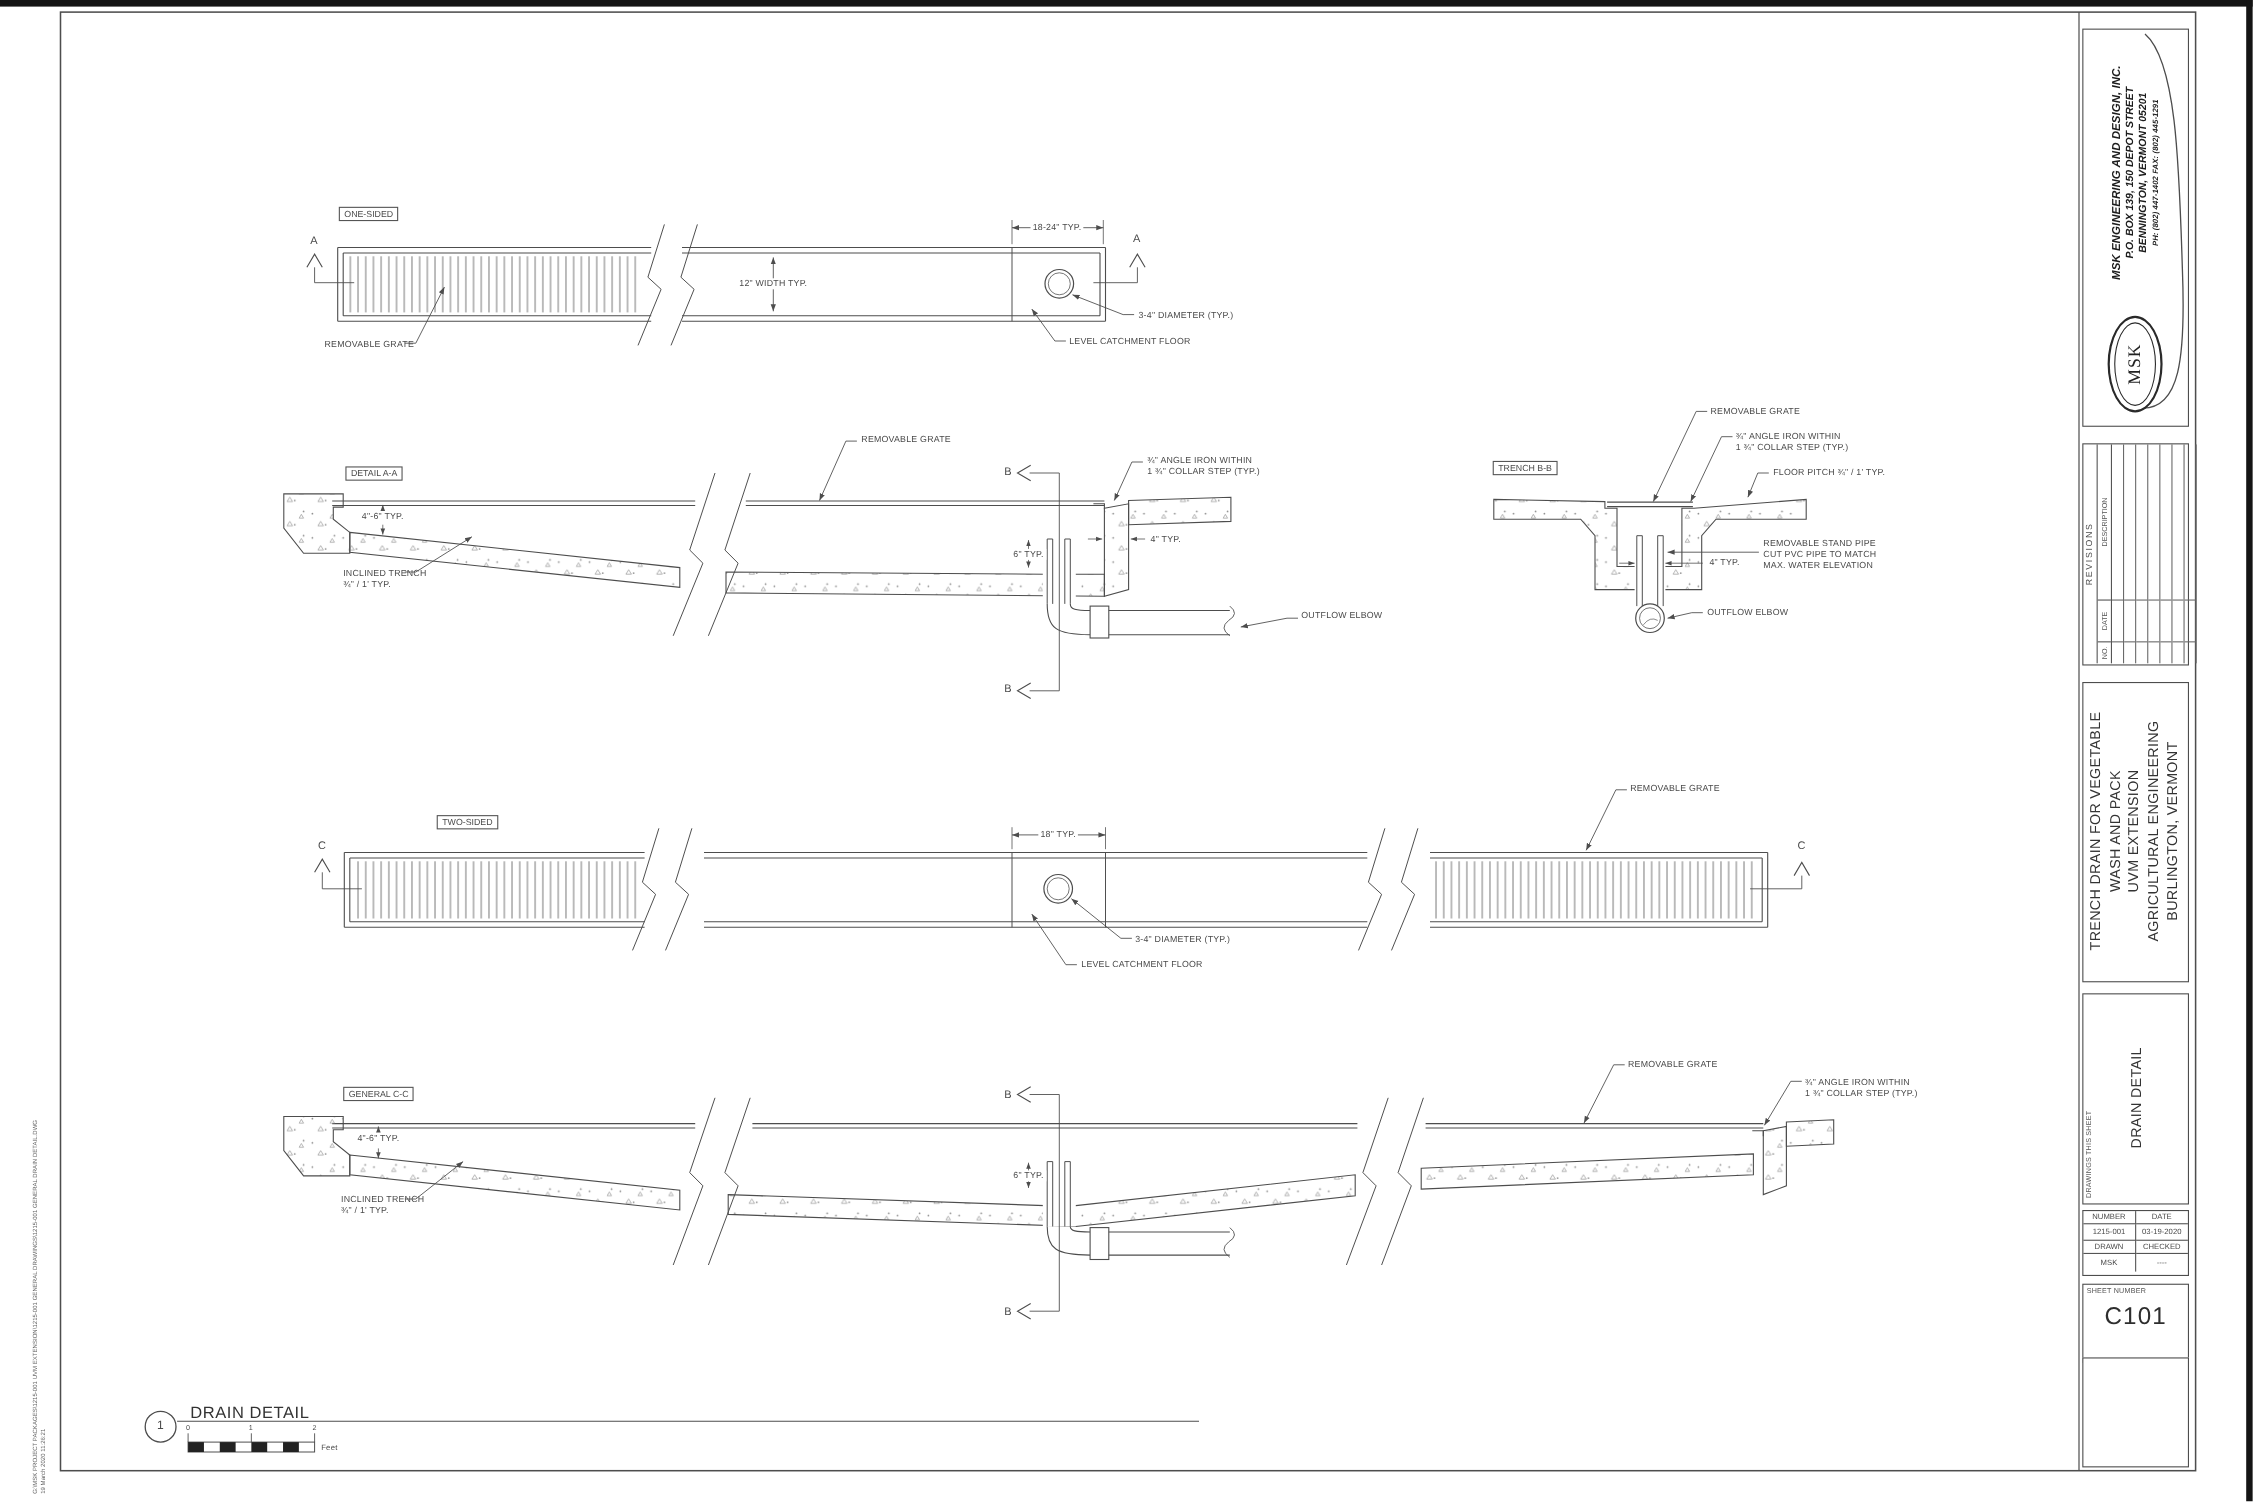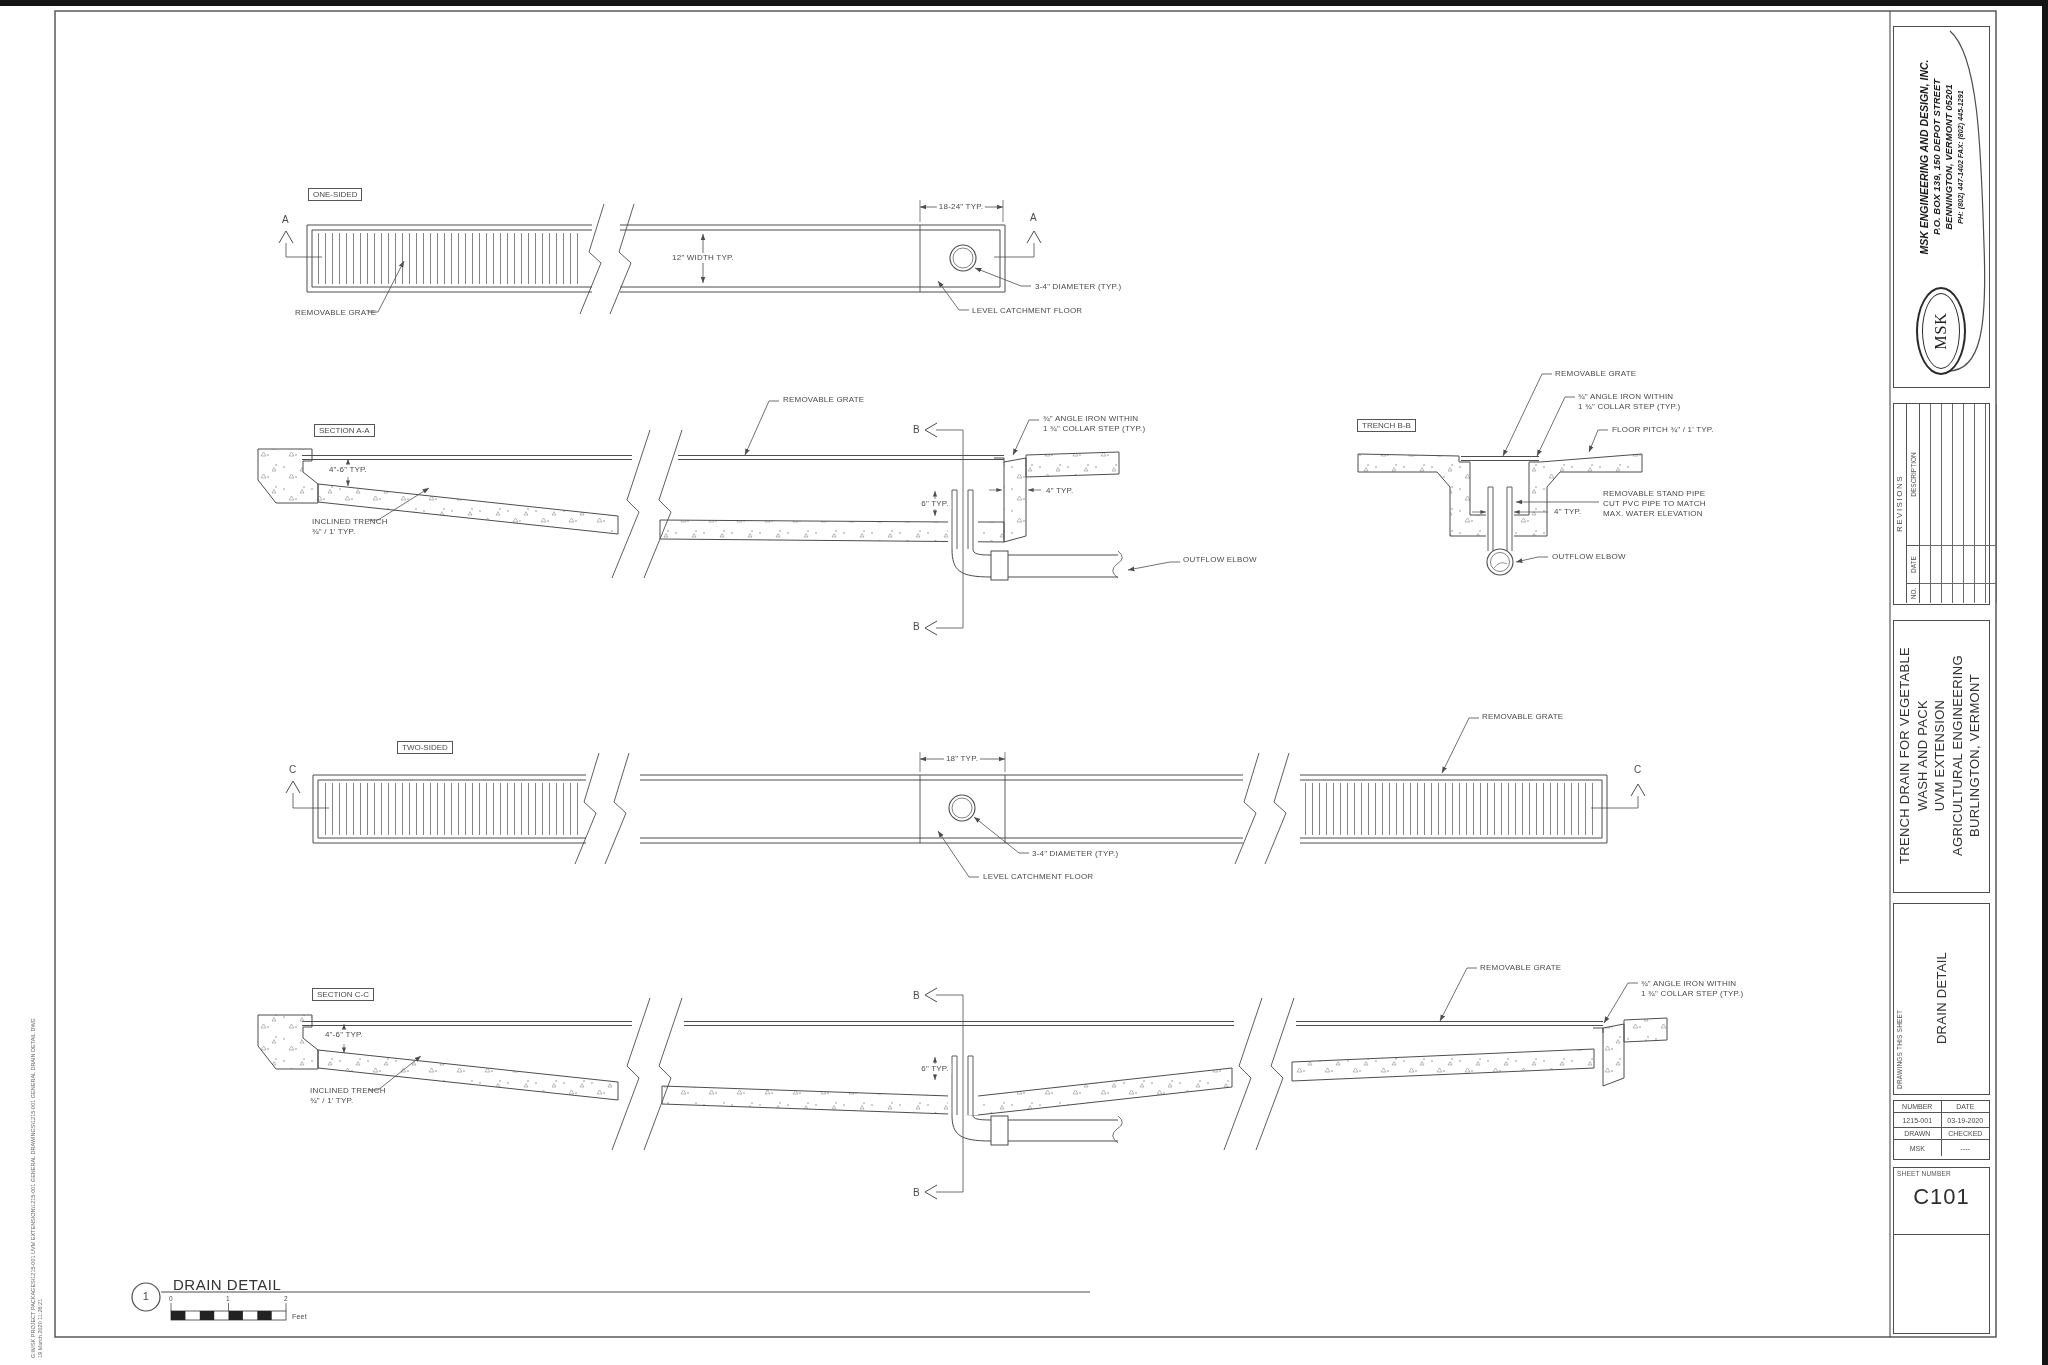--- a/index.html
+++ b/index.html
@@ -204,21 +204,21 @@
 
 <div class="tag" style="left:308px;top:188px">ONE-SIDED</div>
 <div class="seclet" style="left:282px;top:214px">A</div>
 <div class="seclet" style="left:1030px;top:212px">A</div>
 <div class="lbl c bgw" style="left:703px;top:253px">12" WIDTH TYP.</div>
 <div class="lbl c bgw" style="left:961px;top:202px">18-24" TYP.</div>
 <div class="lbl" style="left:295px;top:308px">REMOVABLE GRATE</div>
 <div class="lbl" style="left:1035px;top:282px">3-4" DIAMETER (TYP.)</div>
 <div class="lbl" style="left:972px;top:306px">LEVEL CATCHMENT FLOOR</div>
 
-<div class="tag" style="left:314px;top:424px">SECTION A-A</div>
+<div class="tag" style="left:314px;top:424px">DETAIL A-A</div>
 <div class="lbl c bgw" style="left:348px;top:465px">4"-6" TYP.</div>
 <div class="lbl" style="left:312px;top:517px">INCLINED TRENCH
 ¾" / 1' TYP.</div>
 <div class="lbl" style="left:783px;top:395px">REMOVABLE GRATE</div>
 <div class="lbl" style="left:1043px;top:414px">¾" ANGLE IRON WITHIN
 1 ¾" COLLAR STEP (TYP.)</div>
 <div class="seclet" style="left:913px;top:424px">B</div>
 <div class="seclet" style="left:913px;top:621px">B</div>
 <div class="lbl c bgw" style="left:935px;top:499px">6" TYP.</div>
 <div class="lbl" style="left:1046px;top:486px">4" TYP.</div>
@@ -236,21 +236,21 @@
 <div class="lbl" style="left:1552px;top:552px">OUTFLOW ELBOW</div>
 
 <div class="tag" style="left:397px;top:741px">TWO-SIDED</div>
 <div class="seclet" style="left:289px;top:764px">C</div>
 <div class="seclet" style="left:1634px;top:764px">C</div>
 <div class="lbl c bgw" style="left:962px;top:754px">18" TYP.</div>
 <div class="lbl" style="left:1032px;top:849px">3-4" DIAMETER (TYP.)</div>
 <div class="lbl" style="left:983px;top:872px">LEVEL CATCHMENT FLOOR</div>
 <div class="lbl" style="left:1482px;top:712px">REMOVABLE GRATE</div>
 
-<div class="tag" style="left:312px;top:988px">SECTION C-C</div>
+<div class="tag" style="left:312px;top:988px">GENERAL C-C</div>
 <div class="lbl c bgw" style="left:344px;top:1030px">4"-6" TYP.</div>
 <div class="lbl" style="left:310px;top:1086px">INCLINED TRENCH
 ¾" / 1' TYP.</div>
 <div class="lbl c bgw" style="left:935px;top:1064px">6" TYP.</div>
 <div class="seclet" style="left:913px;top:990px">B</div>
 <div class="seclet" style="left:913px;top:1187px">B</div>
 <div class="lbl" style="left:1480px;top:963px">REMOVABLE GRATE</div>
 <div class="lbl" style="left:1641px;top:979px">¾" ANGLE IRON WITHIN
 1 ¾" COLLAR STEP (TYP.)</div>
 

